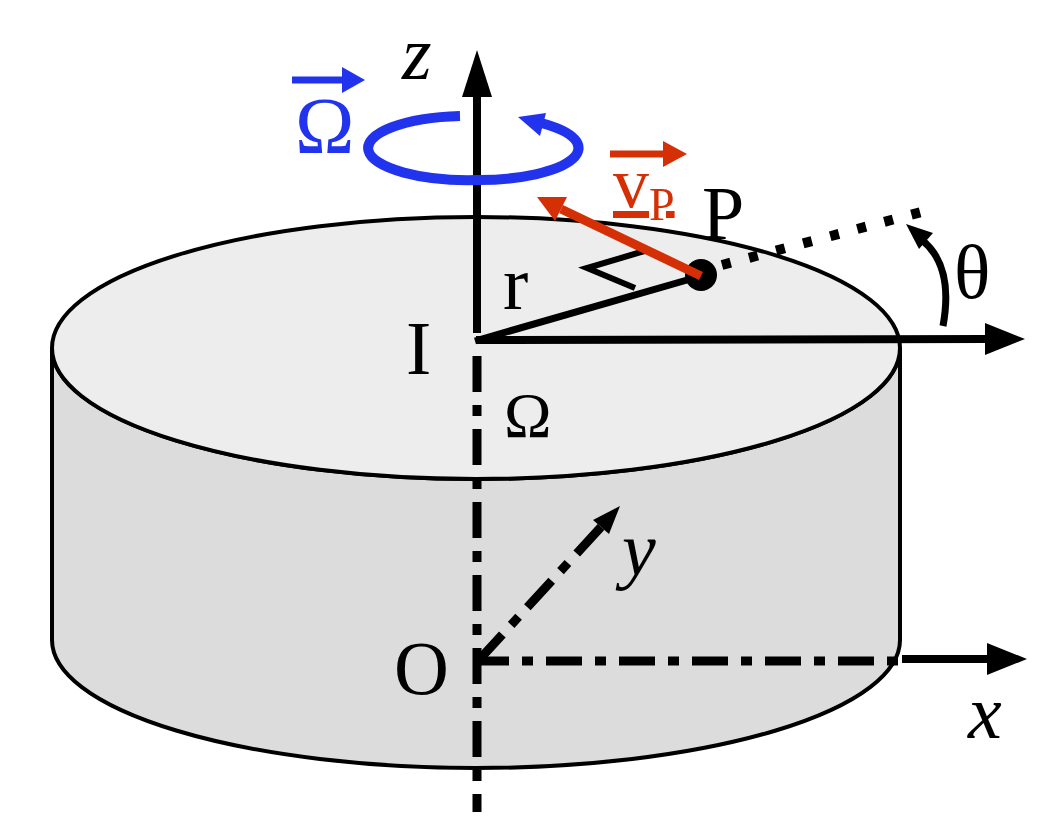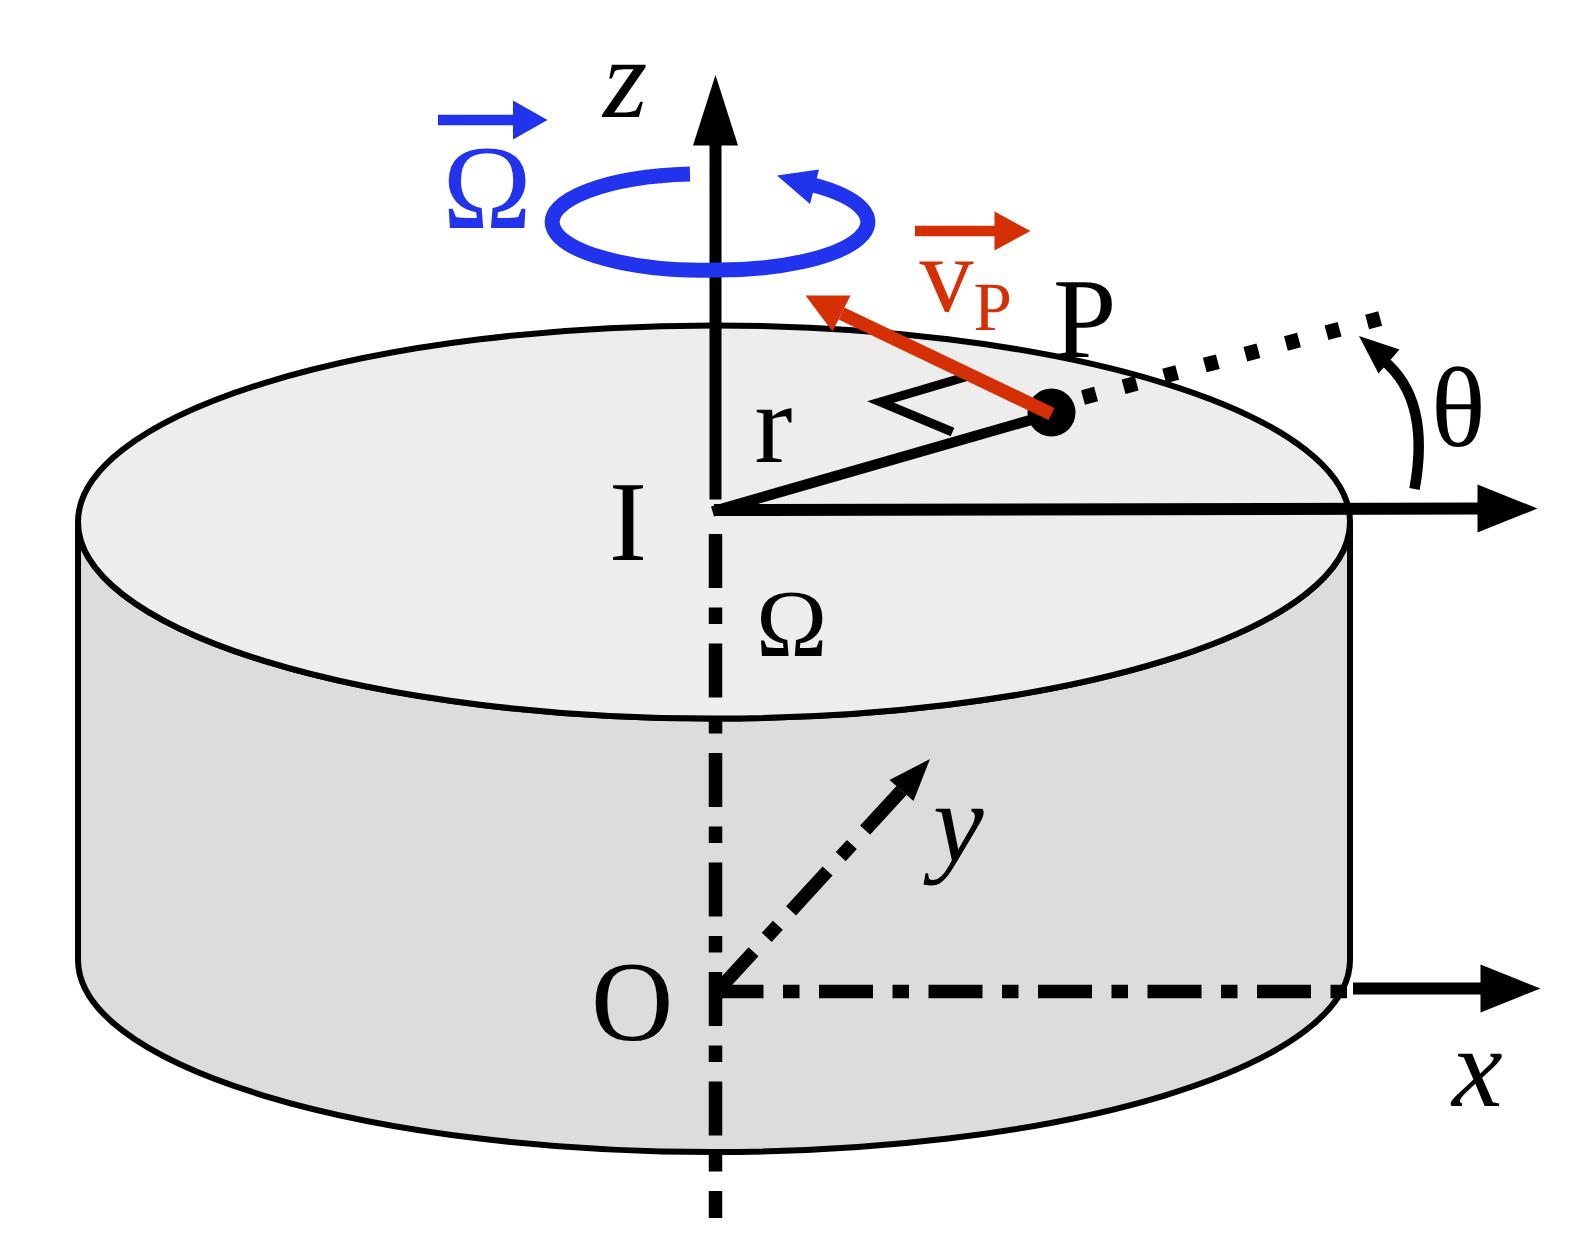--- a/index.html
+++ b/index.html
@@ -14,21 +14,21 @@
   .lbl{
     position:absolute;
     line-height:1;
     color:#000;
     font-family:"Liberation Serif","DejaVu Serif",serif;
     white-space:nowrap;
     user-select:none;
   }
   .ital{font-style:italic;}
   .blue{color:var(--blue,#2233ee);}
-  .red{color:var(--red,#d52f06);}
+  .red{color:var(--red,#d52f06);text-decoration:underline;}
   .vp-sub{
     font-size:46px;
     vertical-align:-0.28em;
   }
 </style>
 </head>
 <body>
 
 <div class="stage" style="--blue: #2233ee; --red: #d52f06; --top: #ededed; --side: #dcdcdc;">
 

